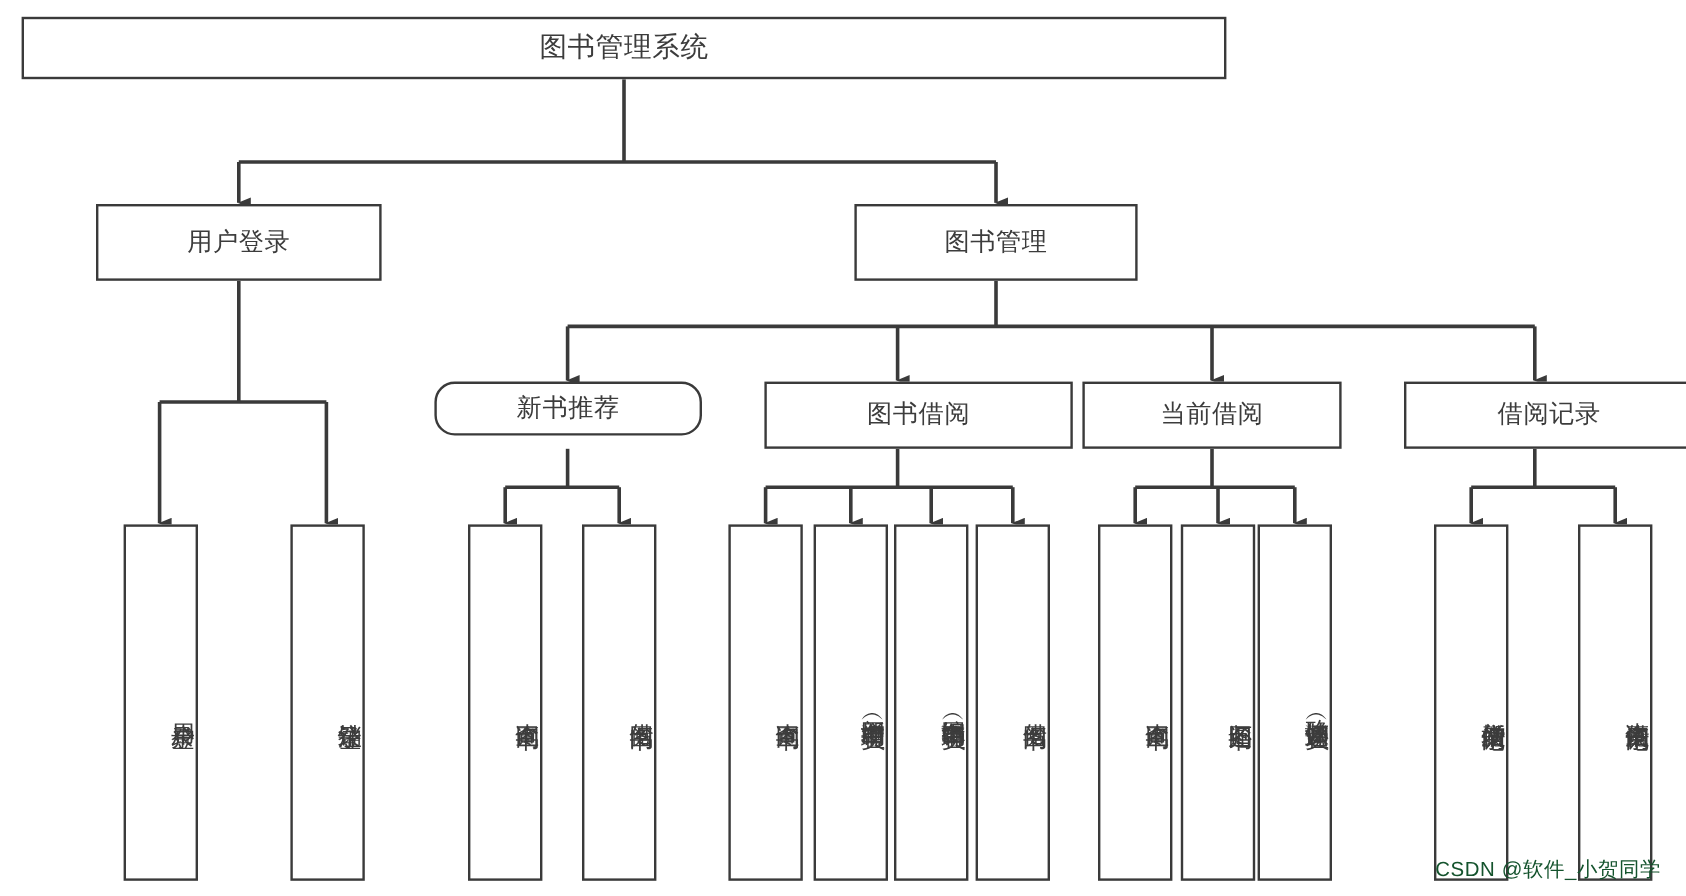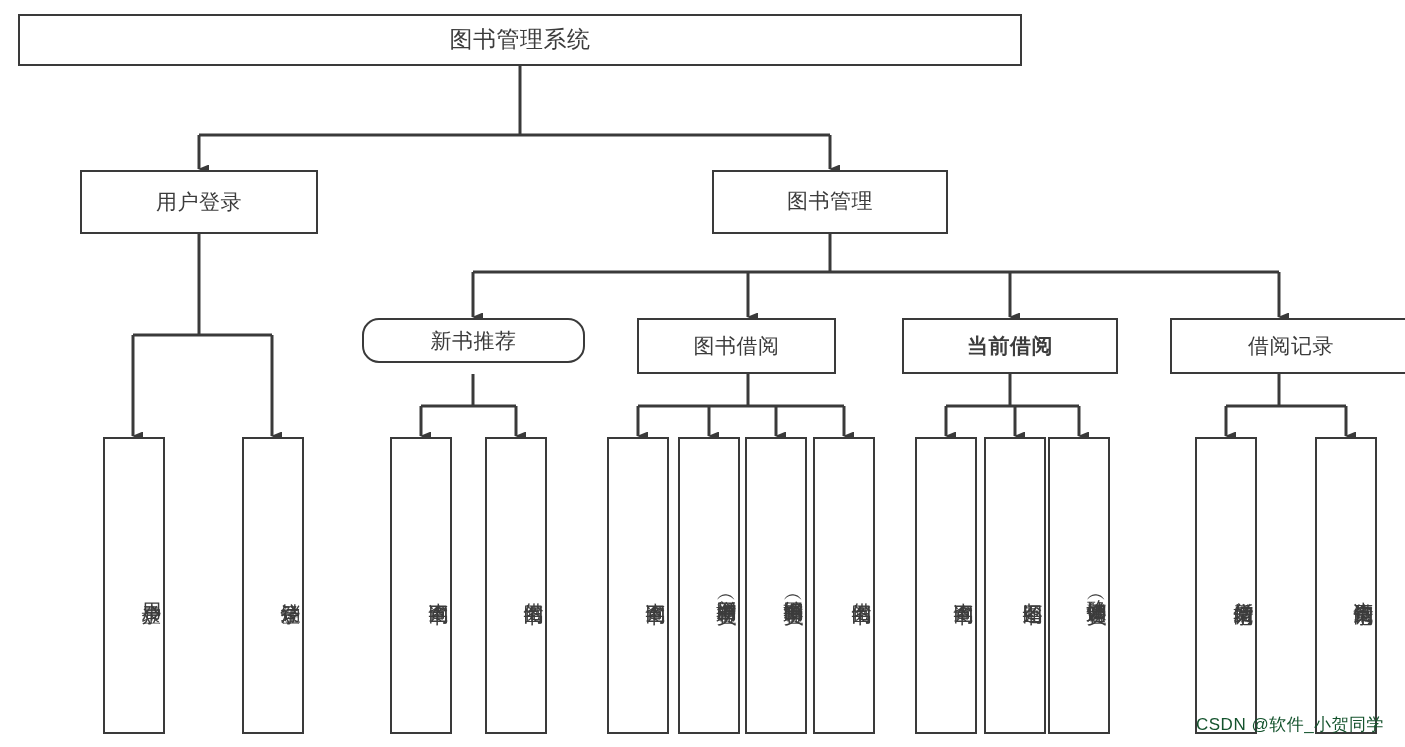--- a/index.html
+++ b/index.html
@@ -131,24 +131,24 @@
         <span class="label">用户登录</span>
       </div>
       <div class="node horiz" style="left: 712px; top: 170px; width: 236px; height: 64px; font-family: Liberation Serif, serif;">
         <span class="label">图书管理</span>
       </div>
     </div>
   <div id="nodes-level2">
       <div class="node horiz" style="left: 362px; top: 318px; width: 223px; height: 45px; border-radius: 17px;">
         <span class="label">新书推荐</span>
       </div>
-      <div class="node horiz" style="left: 637px; top: 318px; width: 199px; height: 56px;">
+      <div class="node horiz" style="left: 637px; top: 318px; width: 257px; height: 56px;">
         <span class="label">图书借阅</span>
       </div>
-      <div class="node horiz" style="left: 902px; top: 318px; width: 216px; height: 56px; font-weight: bold;">
+      <div class="node horiz" style="left: 902px; top: 318px; width: 216px; height: 56px;">
         <span class="label">当前借阅</span>
       </div>
       <div class="node horiz" style="left: 1170px; top: 318px; width: 242px; height: 56px;">
         <span class="label">借阅记录</span>
       </div>
     </div>
   <div id="nodes-leaves">
       <div class="node vert" style="left: 103px; top: 437px; width: 62px; height: 297px;">
         <span class="label">用户登录</span>
       </div>

